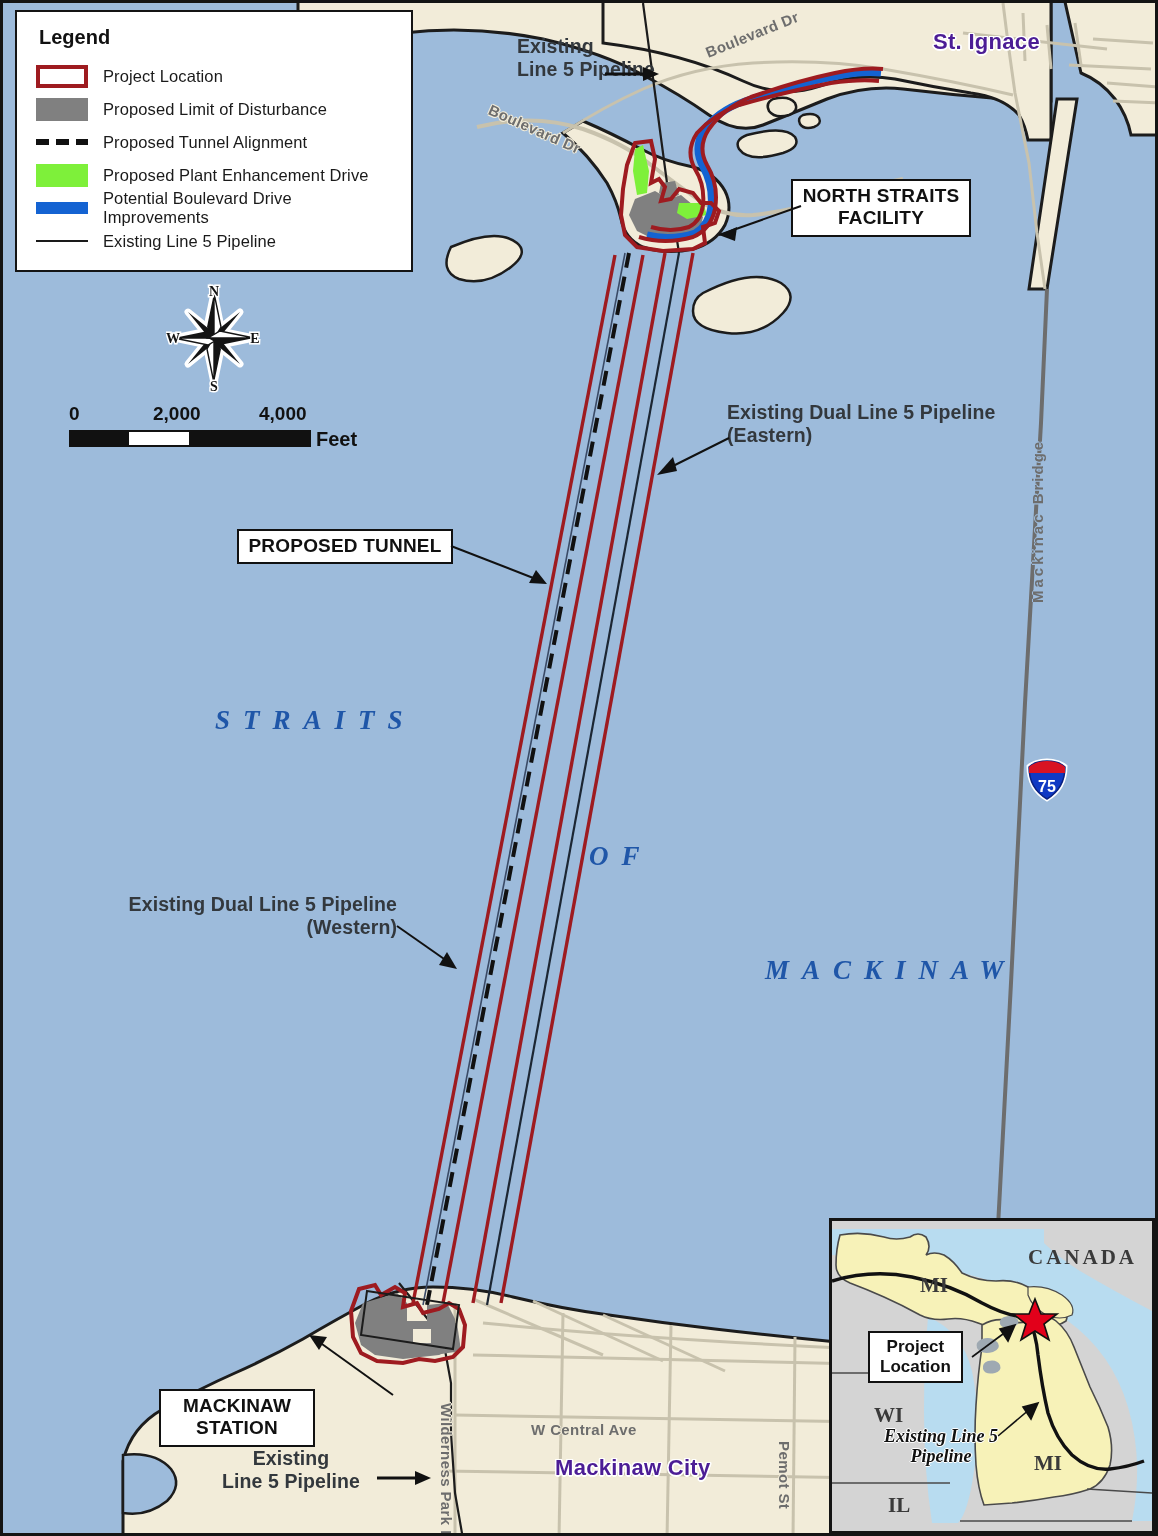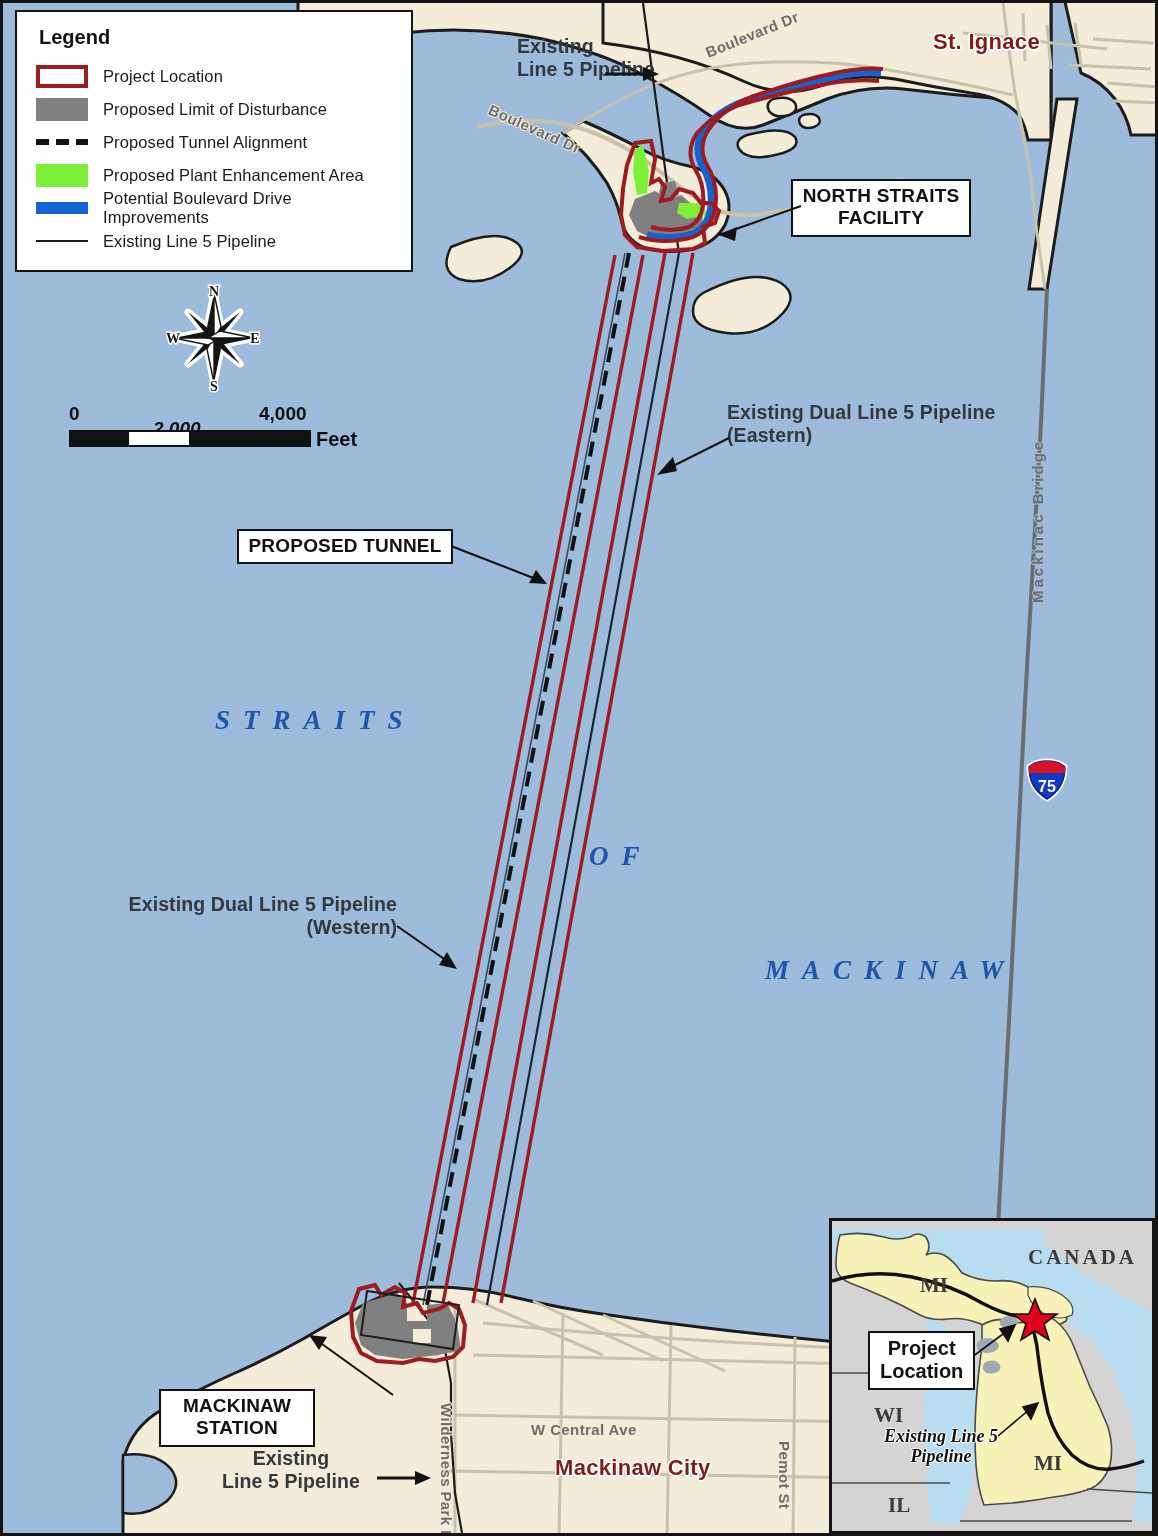--- a/index.html
+++ b/index.html
@@ -45,21 +45,21 @@
     color:#1f56a8;
     font-family:"Liberation Serif",serif;
     font-style:italic;
     font-weight:bold;
     font-size:27px;
     letter-spacing:13px;
   }
 
   .place-label{
     position:absolute;
-    color:#7f1d1d;
+    color:#4c1d95;
     font-weight:bold;
     font-size:22px;
     letter-spacing:0.3px;
     text-shadow:
       1.5px 0 0 #fff, -1.5px 0 0 #fff, 0 1.5px 0 #fff, 0 -1.5px 0 #fff,
       1.2px 1.2px 0 #fff, -1.2px 1.2px 0 #fff, 1.2px -1.2px 0 #fff, -1.2px -1.2px 0 #fff;
   }
 
   .road-label{
     position:absolute;
@@ -101,21 +101,21 @@
 
   
   #inset{
     position:absolute;left:826px;top:1215px;width:326px;height:316px;
     background:#d4d4d4;border:3px solid #141414;box-sizing:border-box;overflow:hidden;
   }
   #inset svg{display:block;}
   #inset-callout{
     position:absolute;left:36px;top:110px;
     background:#ffffff;border:2px solid #111;color:#111;
-    font-weight:bold;font-size:20px;line-height:1.15;text-align:center;
+    font-weight:bold;font-size:17px;line-height:1.15;text-align:center;
     padding:4px 10px 5px 10px;
   }
   .inset-state{position:absolute;font-family:"Liberation Serif",serif;font-weight:bold;color:#3a3a3a;text-align:right;}
   .inset-pipe-label{
     position:absolute;font-family:"Liberation Serif",serif;font-style:italic;font-weight:bold;
     font-size:18px;color:#111;line-height:1.1;text-align:center;
     text-shadow:1.2px 0 0 #fff,-1.2px 0 0 #fff,0 1.2px 0 #fff,0 -1.2px 0 #fff;
   }
 
   
@@ -277,21 +277,21 @@
           <line x1="1" y1="6" x2="53" y2="6" stroke="#111" stroke-width="6" stroke-dasharray="13 7"></line>
         </svg>
       </div>
       <div class="legend-text">Proposed Tunnel Alignment</div>
     </div>
 
     <div class="legend-row">
       <div class="legend-swatch">
         <div class="sw-green"></div>
       </div>
-      <div class="legend-text">Proposed Plant Enhancement Area</div>
+      <div class="legend-text">Proposed Plant Enhancement Drive</div>
     </div>
 
     <div class="legend-row">
       <div class="legend-swatch">
         <div class="sw-blue"></div>
       </div>
       <div class="legend-text">Potential Boulevard Drive Improvements</div>
     </div>
 
     <div class="legend-row">
@@ -334,21 +334,21 @@
 
       <text x="48" y="13" text-anchor="middle" font-family="Liberation Serif, serif" font-size="14" font-weight="bold" fill="#141414" stroke="#ffffff" stroke-width="3" paint-order="stroke">N</text>
       <text x="48" y="108" text-anchor="middle" font-family="Liberation Serif, serif" font-size="14" font-weight="bold" fill="#141414" stroke="#ffffff" stroke-width="3" paint-order="stroke">S</text>
       <text x="7" y="60" text-anchor="middle" font-family="Liberation Serif, serif" font-size="14" font-weight="bold" fill="#141414" stroke="#ffffff" stroke-width="3" paint-order="stroke">W</text>
       <text x="89" y="60" text-anchor="middle" font-family="Liberation Serif, serif" font-size="14" font-weight="bold" fill="#141414" stroke="#ffffff" stroke-width="3" paint-order="stroke">E</text>
     </g>
   </svg>
 
   <div id="scalebar">
     <div class="scale-num" style="left:0px;top:0px;">0</div>
-    <div class="scale-num" style="left:84px;top:15px;font-style:italic;">2,000</div>
+    <div class="scale-num" style="left:84px;top:0px;">2,000</div>
     <div class="scale-num" style="left:190px;top:0px;">4,000</div>
     <div id="scale-track"></div>
     <div id="scale-white"></div>
     <div id="scale-feet">Feet</div>
   </div>
 
   <div class="callout" style="left:788px;top:176px;width:180px;">
     <div>NORTH STRAITS</div>
     <div>FACILITY</div>
   </div>

